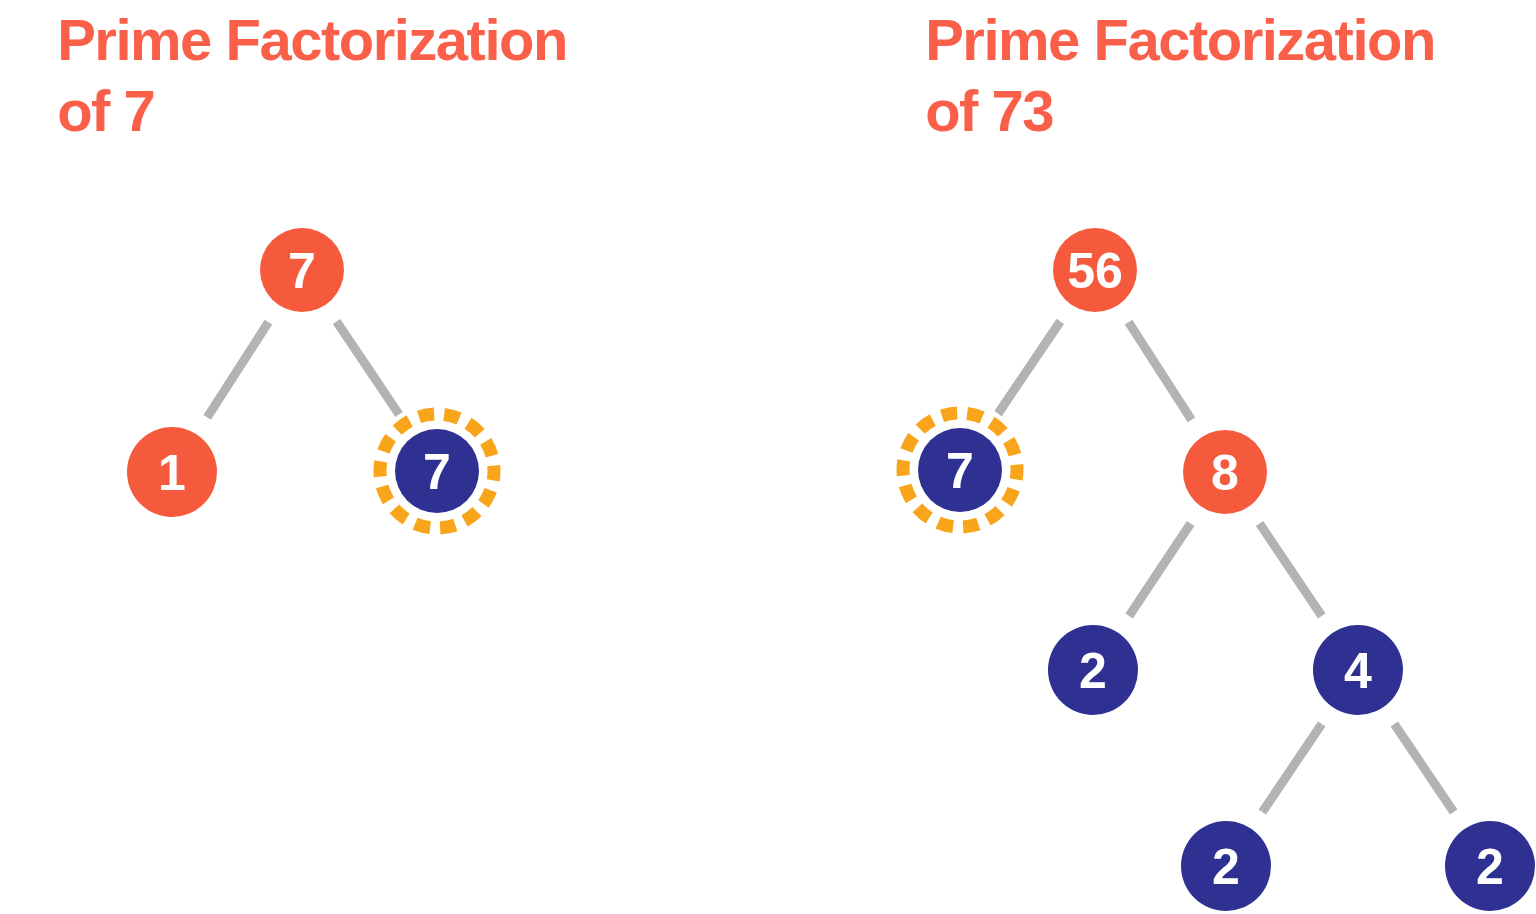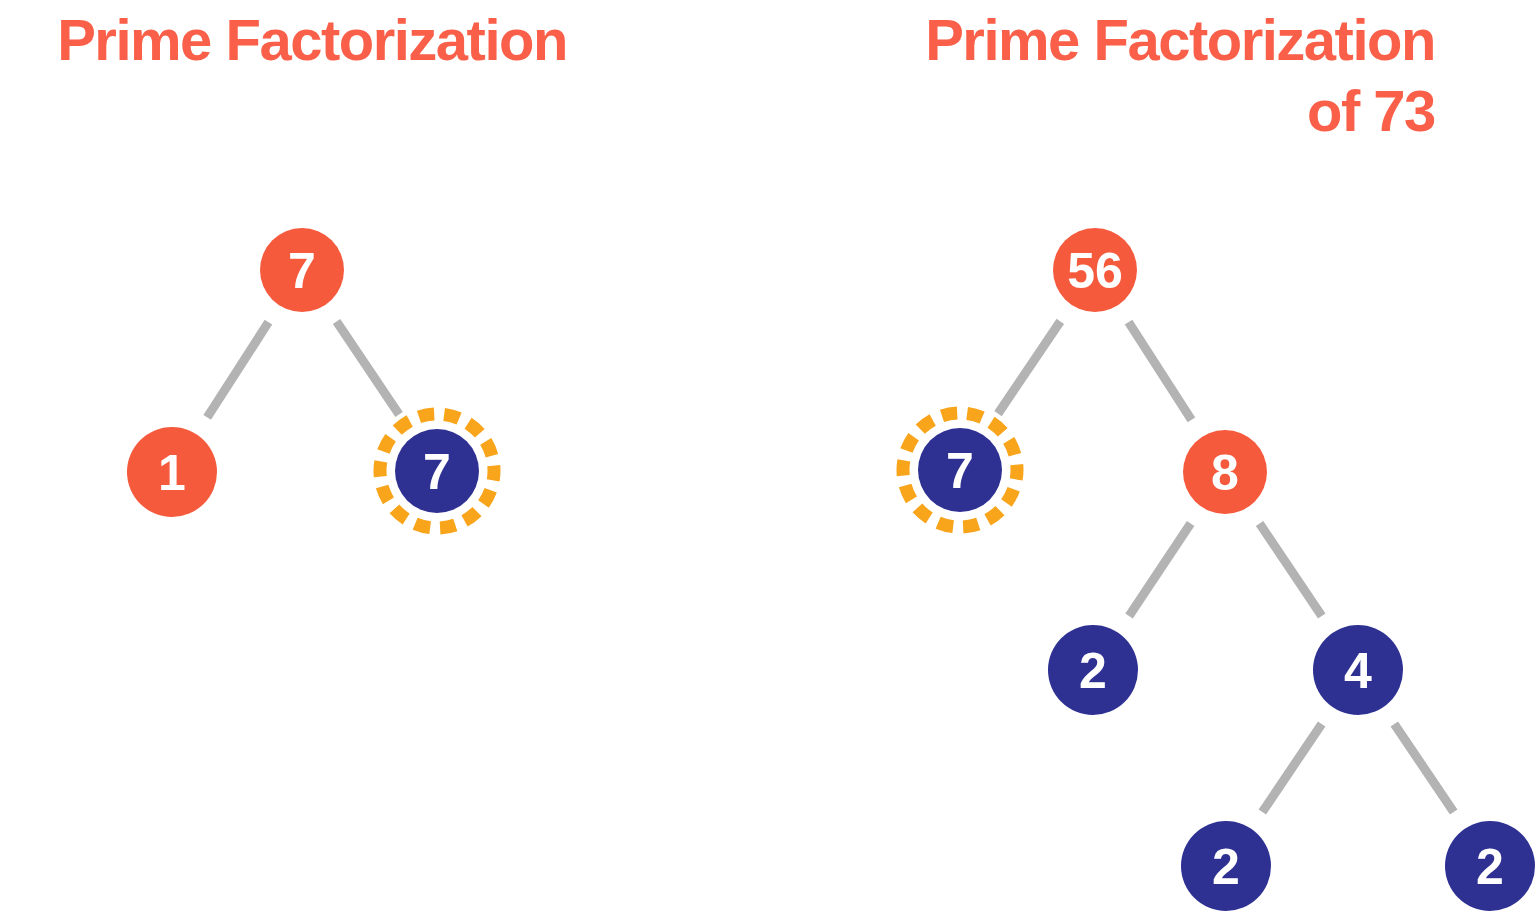--- a/index.html
+++ b/index.html
@@ -17,21 +17,21 @@
   }
   .tree-svg {
     position: absolute;
     left: 0;
     top: 0;
   }
   .diagram-title {
     position: absolute;
     top: 0;
     transform: translateX(-50%);
-    text-align: right;
+    text-align: left;
     font-weight: bold;
     font-size: 58px;
     line-height: 71px;
     letter-spacing: -1.5px;
     white-space: nowrap;
     padding-top: 4px;
   }
   .node-label-svg {
     font-family: "Liberation Sans", sans-serif;
     font-weight: bold;
@@ -70,20 +70,21 @@
       <circle cx="1358" cy="670" r="45" fill="#2E3192"></circle>
       <text x="1358" y="671" fill="#FFFFFF" font-size="50" text-anchor="middle" dominant-baseline="central" class="node-label-svg">4</text>
       <circle cx="1226" cy="866" r="45" fill="#2E3192"></circle>
       <text x="1226" y="867" fill="#FFFFFF" font-size="50" text-anchor="middle" dominant-baseline="central" class="node-label-svg">2</text>
       <circle cx="1490" cy="866" r="45" fill="#2E3192"></circle>
       <text x="1490" y="867" fill="#FFFFFF" font-size="50" text-anchor="middle" dominant-baseline="central" class="node-label-svg">2</text>
     </svg>
 
   <div class="diagram-title" id="title-0" style="left: 312px; color: rgb(250, 96, 73);">
     <div>Prime Factorization</div>
+    <div>of 7</div>
   </div>
 
   <div class="diagram-title" id="title-1" style="left: 1180px; color: rgb(250, 96, 73);">
     <div>Prime Factorization</div>
     <div>of 73</div>
   </div>
 
 </div>
 
 </body></html>

